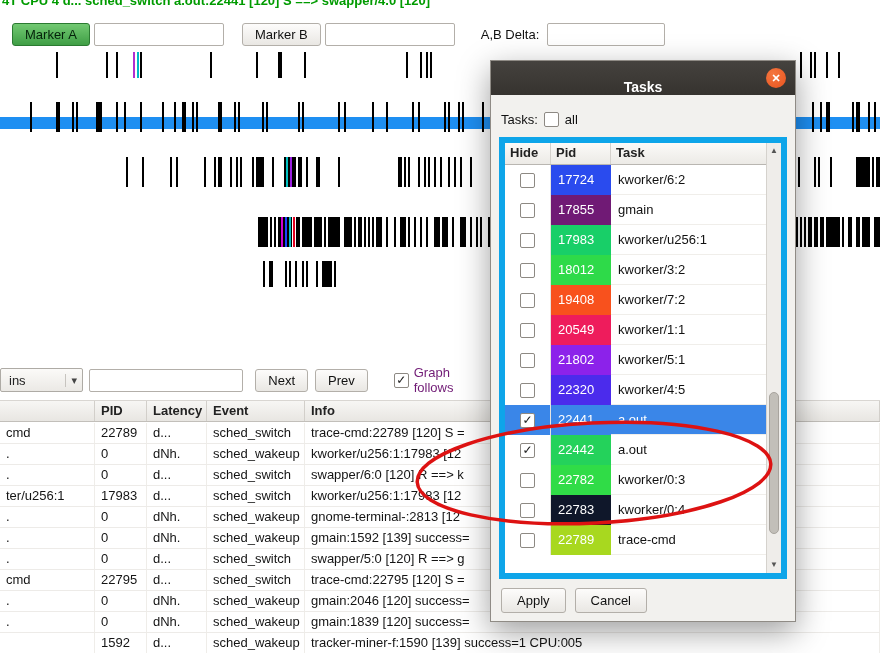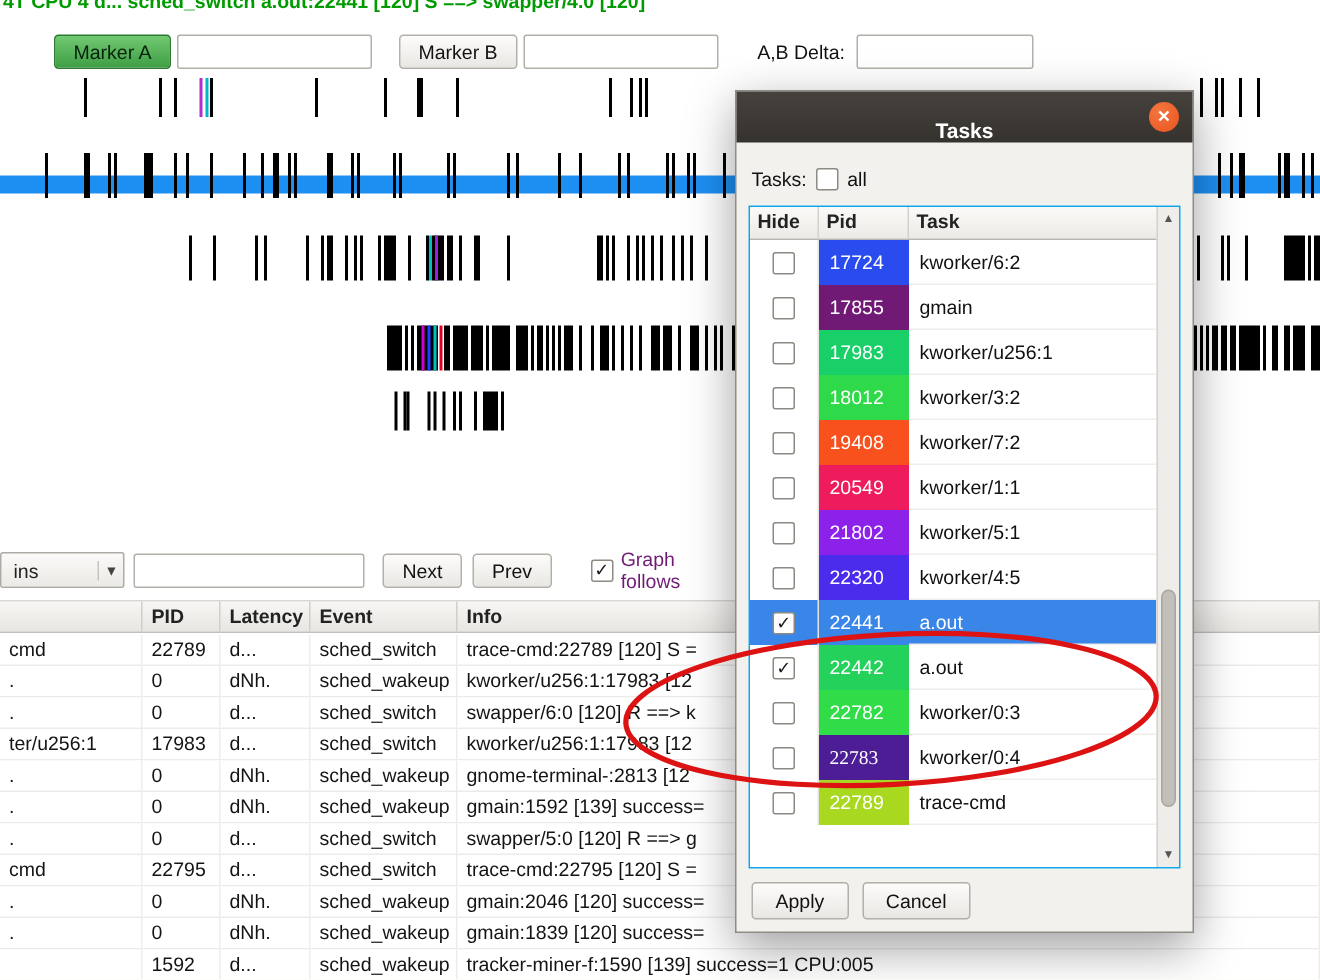--- a/index.html
+++ b/index.html
@@ -6,21 +6,21 @@
     background:#ffffff;font-family:"Liberation Sans",sans-serif;-webkit-font-smoothing:antialiased;}
   *{box-sizing:border-box;}
 
   
   .top-line{position:absolute;top:-7px;left:2px;font-size:13px;font-weight:bold;white-space:nowrap;z-index:2;}
 
   
   .marker-bar{position:absolute;top:23px;left:12px;display:flex;align-items:center;z-index:2;}
   .btn{height:23px;padding:2px 12px;font-size:13px;color:#111;border:1px solid #b3afa9;border-radius:3px;
     background:linear-gradient(#fdfcfb,#e9e7e3);cursor:default;font-family:"Liberation Sans",sans-serif;}
-  .btn.marker-a{background:linear-gradient(#72c972,#3f9e45);border-color:#2b7a31;color:#04210a;margin-left:24px;}
+  .btn.marker-a{background:linear-gradient(#72c972,#3f9e45);border-color:#2b7a31;color:#04210a;}
   .tfield{height:23px;border:1px solid #b3afa9;border-radius:2px;background:#fff;font-size:13px;padding:0 4px;
     font-family:"Liberation Sans",sans-serif;}
   .marker-bar .tfield{width:130px;margin-left:4px;}
   .delta-label{margin-left:26px;margin-right:6px;font-size:13px;color:#111;}
 
   
   .tracks{position:absolute;inset:0;z-index:1;}
   .tick{position:absolute;width:2px;}
   .cpu-bar{position:absolute;left:0;width:880px;}
 
@@ -52,21 +52,21 @@
   .dialog{position:absolute;left:490px;top:60px;width:306px;height:562px;background:#f2f1ee;
     border:1px solid #8f8b85;box-shadow:0 10px 30px rgba(0,0,0,.38);z-index:10;}
   .titlebar{height:34px;background:linear-gradient(#45423e,#36332f);display:flex;align-items:flex-end;
     justify-content:center;position:relative;color:#fff;font-weight:bold;font-size:14px;}
   .close-btn{position:absolute;right:9px;top:7px;width:20px;height:20px;border-radius:50%;
     background:radial-gradient(circle at 35% 30%,#f4763f,#e9541f);color:#fff;font-size:11px;line-height:20px;
     text-align:center;cursor:default;}
   .dlg-body{padding:8px;}
   .tasks-all-row{display:flex;align-items:center;padding:9px 2px 10px 2px;font-size:13px;color:#111;}
   .tasks-all-row .cbx{margin:0 6px;}
-  .task-table{position:relative;background:#fff;border:1px solid #0ea5e9;height:442px;overflow:hidden;}
+  .task-table{position:relative;background:#fff;border:6px solid #0ea5e9;height:442px;overflow:hidden;}
   .task-grid{display:grid;grid-template-columns:46px 60px 1fr;}
   .task-header{height:22px;background:linear-gradient(#fbfaf8,#eceae6);border-bottom:1px solid #b9b6b1;
     font-size:13px;font-weight:bold;color:#222;}
   .task-header>div{line-height:20px;padding-left:5px;border-right:1px solid #d4d1cc;}
   .task-rows{position:absolute;left:0;right:15px;top:22px;bottom:0;overflow:hidden;}
   .task-row{height:30px;}
   .task-row .cell{height:30px;line-height:30px;font-size:13px;overflow:hidden;white-space:nowrap;}
   .hide-cell{display:flex;align-items:center;justify-content:center;background:#fff;border-right:1px solid #e6e4e0;}
   .pid-cell{color:#fff;padding-left:7px;}
   .task-cell{color:#111;padding-left:7px;background:#fff;border-bottom:1px solid #f0eeea;}
@@ -533,21 +533,21 @@
             <div class="cell hide-cell">
               <span class="cbx"></span>
             </div>
             <div class="cell pid-cell" style="background: rgb(48, 220, 71);">22782</div>
             <div class="cell task-cell">kworker/0:3</div>
           </div>
           <div class="task-row task-grid">
             <div class="cell hide-cell">
               <span class="cbx"></span>
             </div>
-            <div class="cell pid-cell" style="background: #4c1d95; font-family: Liberation Serif, serif;">22783</div>
+            <div class="cell pid-cell" style="background: #0f172a;">22783</div>
             <div class="cell task-cell">kworker/0:4</div>
           </div>
           <div class="task-row task-grid">
             <div class="cell hide-cell">
               <span class="cbx"></span>
             </div>
             <div class="cell pid-cell" style="background: rgb(168, 216, 31);">22789</div>
             <div class="cell task-cell">trace-cmd</div>
           </div>
         </div>

